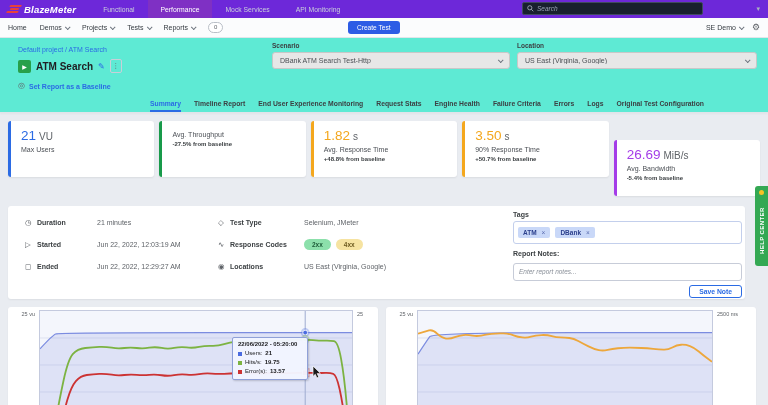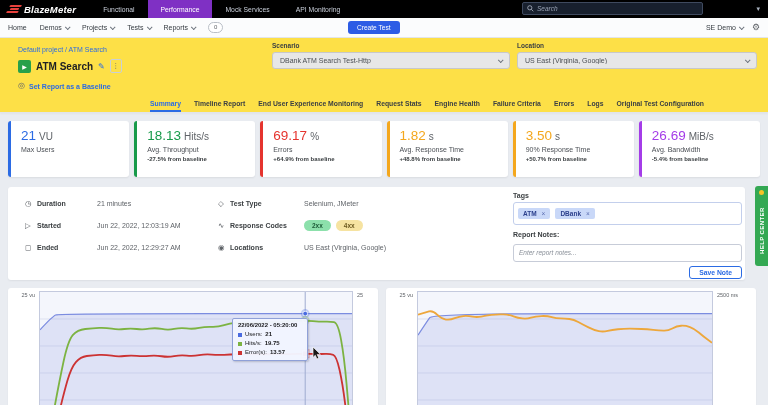--- a/index.html
+++ b/index.html
@@ -1,20 +1,20 @@
 <!DOCTYPE html>
 <html><head>
 <meta charset="utf-8">
 <style>
   * { box-sizing: border-box; margin: 0; padding: 0; }
   html, body { width: 768px; height: 405px; overflow: hidden; background: #e9ecf1;
     font-family: "Liberation Sans", sans-serif; color: #3c4043; }
 
   
-  .topnav { height: 18px; background: #000000; display: flex; align-items: stretch; position: relative; }
+  .topnav { height: 18px; background: #6d28d9; display: flex; align-items: stretch; position: relative; }
   .brand { display: flex; align-items: center; padding: 0 14px 0 8px; }
   .brand-icon { display: inline-flex; flex-direction: column; gap: 1px; margin-right: 4px; transform: skewX(-28deg); }
   .brand-icon i { display: block; height: 2px; background: #e8413c; border-radius: 1px; }
   .brand-icon i:nth-child(1){ width: 12px; }
   .brand-icon i:nth-child(2){ width: 9px; margin-left: 2px; }
   .brand-icon i:nth-child(3){ width: 12px; }
   .brand-text { color: #fff; font-weight: bold; font-style: italic; font-size: 9.5px; letter-spacing: .2px; }
   .topnav-item { display: flex; align-items: center; padding: 0 13px; font-size: 6.8px; color: #c9cfda; cursor: default; }
   .topnav-item.active { background: #7f30c4; color: #fff; }
   .top-search { position: absolute; left: 522px; top: 2px; width: 181px; height: 13px;
@@ -29,21 +29,21 @@
   .subnav-link { display: inline-flex; align-items: center; gap: 3px; cursor: pointer; }
   .chev { width: 4px; height: 4px; border-right: 1px solid #6b727c; border-bottom: 1px solid #6b727c;
     transform: rotate(45deg) translateY(-1px); display: inline-block; }
   .badge-pill { border: 1px solid #b9bfc7; border-radius: 7px; padding: 0 5px; font-size: 6px; color: #5f6368; background: #fff; line-height: 9px; }
   .create-test { position: absolute; left: 348px; top: 3px; height: 13px; padding: 0 9px; background: #2d5ce5; color: #fff;
     font-size: 6.6px; border: none; border-radius: 3px; line-height: 13px; cursor: pointer; font-family: inherit; }
   .subnav-right { margin-left: auto; display: flex; align-items: center; gap: 9px; }
   .gear { font-size: 9px; color: #5f6368; line-height: 9px; cursor: pointer; }
 
   
-  .header-card { background: #fde047; height: 75px; position: relative; border-bottom: 1px solid #dde1e7; box-shadow: 0 1px 2px rgba(0,0,0,.04); }
+  .header-card { background: #5eead4; height: 75px; position: relative; border-bottom: 1px solid #dde1e7; box-shadow: 0 1px 2px rgba(0,0,0,.04); }
   .breadcrumb { position: absolute; left: 18px; top: 8px; font-size: 7px; color: #2b6be4; cursor: pointer; }
   .title-row { position: absolute; left: 18px; top: 21px; display: flex; align-items: center; gap: 5px; }
   .play-btn { width: 13px; height: 13px; background: #27a04a; border-radius: 2px; color: #fff; font-size: 6px;
     display: flex; align-items: center; justify-content: center; cursor: pointer; }
   .report-title { font-size: 10px; font-weight: bold; color: #202124; }
   .pencil { color: #2b6be4; font-size: 8px; cursor: pointer; }
   .more-btn { width: 12px; height: 14px; border: 1px solid #c9cfd8; border-radius: 2px; color: #5f6368; font-size: 7px;
     display: flex; align-items: center; justify-content: center; cursor: pointer; }
   .baseline-row { position: absolute; left: 18px; top: 44px; display: flex; align-items: center; gap: 4px; }
   .baseline-ico { color: #5f6368; font-size: 8px; line-height: 8px; }
@@ -224,52 +224,40 @@
 <div class="metrics">
   <div class="metric-card" style="border-left-color: rgb(43, 107, 228);">
     <div class="m-valrow">
         <span class="m-value" style="color: rgb(43, 107, 228);">21</span>
         <span class="m-unit">VU</span>
       </div>
     <div class="m-label">Max Users</div>
     <div class="m-delta"></div>
   </div>
   <div class="metric-card" style="border-left-color: rgb(24, 154, 74);">
-    <div class="m-valrow">
-        <span class="m-value" style="color: rgb(24, 154, 74);">18.13</span>
-        <span class="m-unit">Hits/s</span>
-      </div>
     <div class="m-label">Avg. Throughput</div>
     <div class="m-delta">-27.5% from baseline</div>
-  </div>
-  <div class="metric-card" style="border-left-color: rgb(229, 52, 46);">
-    <div class="m-valrow">
-        <span class="m-value" style="color: rgb(229, 52, 46);">69.17</span>
-        <span class="m-unit">%</span>
-      </div>
-    <div class="m-label">Errors</div>
-    <div class="m-delta">+64.9% from baseline</div>
   </div>
   <div class="metric-card" style="border-left-color: rgb(244, 167, 29);">
     <div class="m-valrow">
         <span class="m-value" style="color: rgb(244, 167, 29);">1.82</span>
         <span class="m-unit">s</span>
       </div>
     <div class="m-label">Avg. Response Time</div>
     <div class="m-delta">+48.8% from baseline</div>
   </div>
   <div class="metric-card" style="border-left-color: rgb(244, 167, 29);">
     <div class="m-valrow">
         <span class="m-value" style="color: rgb(244, 167, 29);">3.50</span>
         <span class="m-unit">s</span>
       </div>
     <div class="m-label">90% Response Time</div>
     <div class="m-delta">+50.7% from baseline</div>
   </div>
-  <div class="metric-card" style="border-left-color: rgb(164, 60, 232);">
+  <div class="metric-card" style="border-left-color: rgb(164, 60, 232); margin-top: 19px;">
     <div class="m-valrow">
         <span class="m-value" style="color: rgb(164, 60, 232);">26.69</span>
         <span class="m-unit">MiB/s</span>
       </div>
     <div class="m-label">Avg. Bandwidth</div>
     <div class="m-delta">-5.4% from baseline</div>
   </div>
 </div>
 
 <div class="details-card">

